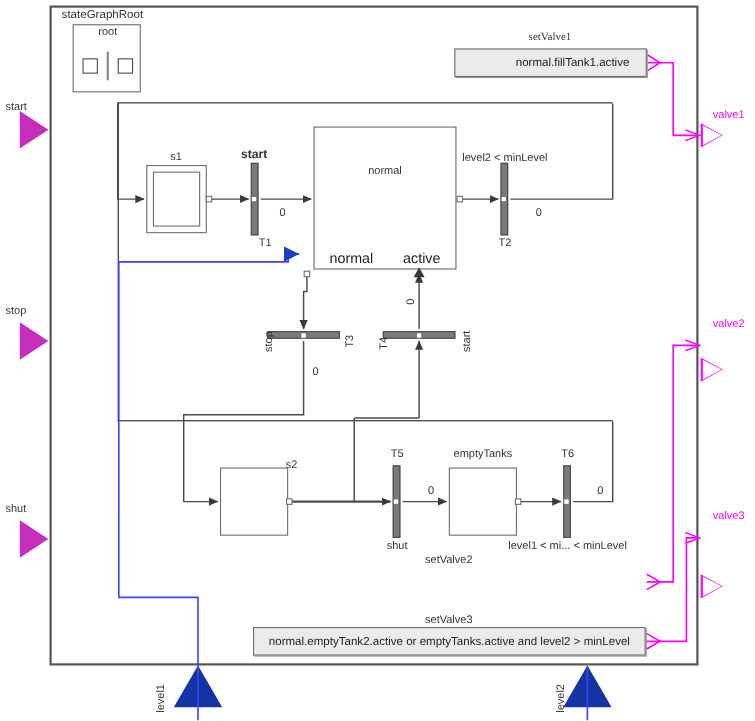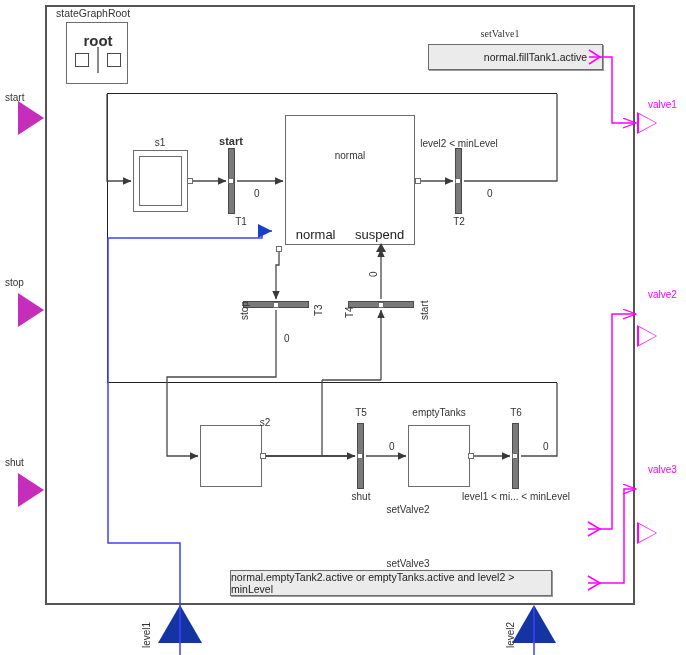--- a/index.html
+++ b/index.html
@@ -66,41 +66,41 @@
 </head>
 <body>
 
 <div id="stage">
 
   <div class="abs outer-frame"></div>
 
   <div class="lbl" style="left:56px;top:8px;font-size:10.5px;">stateGraphRoot</div>
 
   <div class="abs root-box" style="left:66px;top:22px;width:62px;height:62px;">
-    <div class="lbl lbl-c" style="left:31px;top:12px;font-size:15px;font-weight:bold;">root</div>
+    <div class="lbl lbl-c" style="left:31px;top:1px;font-size:10px;">root</div>
     <div class="abs root-sq" style="left:8px;top:30px;width:14px;height:14px;"></div>
     <div class="abs root-bar" style="left:30px;top:24px;width:2px;height:26px;"></div>
     <div class="abs root-sq" style="left:40px;top:30px;width:14px;height:14px;"></div>
   </div>
 
   <div class="abs" style="left:107px;top:93px;width:450px;height:290px;
        border:1px solid #222;border-right:none;background:transparent;"></div>
 
   <div class="abs state-box dbl" style="left:133px;top:150px;width:55px;height:62px;"></div>
   <div class="lbl lbl-c" style="left:160px;top:137px;">s1</div>
 
   <div class="abs trans-v" style="left:228px;top:148px;width:7px;height:66px;"></div>
   <div class="lbl lbl-c" style="left:231px;top:136px;font-weight:bold;font-size:11px;">start</div>
   <div class="lbl lbl-c" style="left:241px;top:216px;">T1</div>
   <div class="lbl" style="left:254px;top:188px;">0</div>
 
   <div class="abs composite" style="left:285px;top:115px;width:130px;height:130px;">
     <div class="comp-ports">
       <span>normal</span>
-      <span>suspend</span>
+      <span>active</span>
     </div>
   </div>
   <div class="lbl lbl-c" style="left:350px;top:103px;margin-top:47px;">normal</div>
 
   <div class="abs trans-v" style="left:455px;top:148px;width:7px;height:66px;"></div>
   <div class="lbl lbl-c" style="left:459px;top:138px;">level2 &lt; minLevel</div>
   <div class="lbl lbl-c" style="left:459px;top:216px;">T2</div>
   <div class="lbl" style="left:487px;top:188px;">0</div>
 
   <div class="abs trans-h" style="left:243px;top:301px;width:66px;height:7px;"></div>
@@ -123,28 +123,28 @@
 
   <div class="abs state-box" style="left:408px;top:425px;width:62px;height:62px;"></div>
   <div class="lbl lbl-c" style="left:439px;top:407px;">emptyTanks</div>
 
   <div class="abs trans-v" style="left:512px;top:423px;width:7px;height:66px;"></div>
   <div class="lbl lbl-c" style="left:516px;top:407px;">T6</div>
   <div class="lbl lbl-c" style="left:516px;top:491px;">level1 &lt; mi... &lt; minLevel</div>
   <div class="lbl" style="left:543px;top:441px;">0</div>
 
   <div class="lbl lbl-c" style="left:500px;top:28px;font-family:Liberation Serif, serif;">setValve1</div>
-  <div class="abs expr-block" style="left:428px;top:44px;width:175px;height:26px;padding-left:40px;">
+  <div class="abs expr-block" style="left:413px;top:44px;width:175px;height:26px;padding-left:40px;">
     <span>normal.fillTank1.active</span>
   </div>
 
   <div class="lbl lbl-c" style="left:408px;top:504px;">setValve2</div>
 
   <div class="lbl lbl-c" style="left:408px;top:558px;">setValve3</div>
-  <div class="abs expr-block" style="left:230px;top:570px;width:322px;height:26px;">
+  <div class="abs expr-block" style="left:230px;top:570px;width:357px;height:26px;">
     <span>normal.emptyTank2.active or emptyTanks.active and level2 &gt; minLevel</span>
   </div>
 
   <div class="abs tri-in-mag" style="left:18px;top:101px;"></div>
   <div class="lbl" style="left:5px;top:92px;">start</div>
 
   <div class="abs tri-in-mag" style="left:18px;top:293px;"></div>
   <div class="lbl" style="left:5px;top:277px;">stop</div>
 
   <div class="abs tri-in-mag" style="left:18px;top:473px;"></div>

